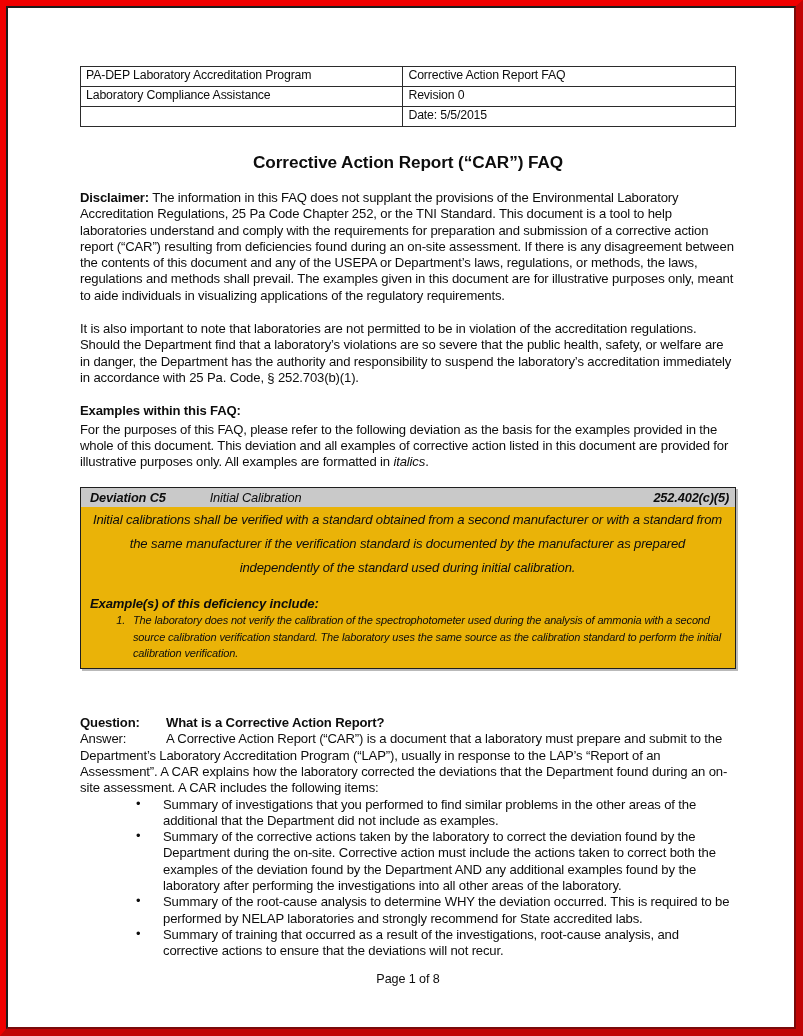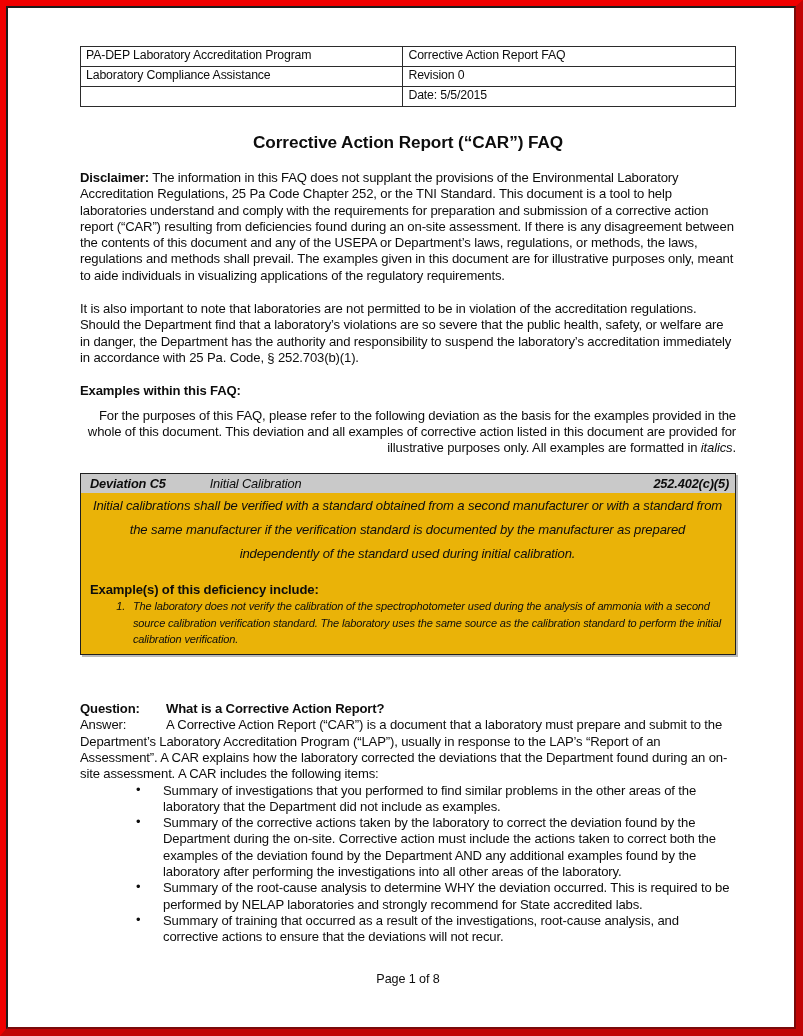--- a/index.html
+++ b/index.html
@@ -45,21 +45,21 @@
     left: 8px;
     top: 8px;
     width: 779px;
     height: 1012px;
     background: #ffffff;
     overflow: hidden;
   }
   .content {
     position: absolute;
     left: 66px;
-    top: 32px;
+    top: 52px;
     width: 656px;
   }
 
   
   .hdr-table {
     width: 100%;
     border-collapse: collapse;
     table-layout: fixed;
     margin-bottom: 0;
   }
@@ -86,21 +86,21 @@
   }
 
   
   p.body {
     font-size: 13.1px;
     line-height: 16.3px;
     margin: 17px 0 0 0;
     text-align: left;
     letter-spacing: -0.15px;
   }
-  p.body.tight { margin-top: 8px; text-align: right; }
+  p.body.tight { margin-top: 2px; }
   .u-bold { font-weight: bold; }
   .ital { font-style: italic; }
 
   
   .dev-box {
     margin-top: 17px;
     border: 1px solid #1f1f1f;
     background: #eab308;
     box-shadow: 2px 2px 0 0 #b9b9b9;
     position: relative;
@@ -120,20 +120,21 @@
   .dev-cite  { margin-left: auto; font-weight: bold; white-space: nowrap; }
   .dev-rule {
     font-style: italic;
     font-size: 13.1px;
     line-height: 24px;
     padding: 1px 10px 0 9px;
     letter-spacing: -0.15px;
     text-align: center;
   }
   .dev-examples-title {
+    font-style: italic;
     font-weight: bold;
     font-size: 13.1px;
     line-height: 16px;
     padding: 16px 10px 0 9px;
     letter-spacing: -0.15px;
   }
   ol.dev-list {
     margin: 0 10px 7px 0;
     padding: 0 0 0 47px;
     font-style: italic;
@@ -231,21 +232,21 @@
         <div class="dev-examples-title">Example(s) of this deficiency include:</div>
         <ol class="dev-list">
           <li>The laboratory does not verify the calibration of the spectrophotometer used during the analysis of ammonia with a second source calibration verification standard.  The laboratory uses the same source as the calibration standard to perform the initial calibration verification.</li>
         </ol>
       </div>
 
       <div class="qa-block">
         <div class="qa-line"><span class="q-label">Question:</span><span class="q-text">What is a Corrective Action Report?</span></div>
         <div class="qa-line"><span class="a-label">Answer:</span><span>A Corrective Action Report (“CAR”) is a document that a laboratory must prepare and submit to the Department’s Laboratory Accreditation Program (“LAP”), usually in response to the LAP’s “Report of an Assessment”.  A CAR explains how the laboratory corrected the deviations that the Department found during an on-site assessment.  A CAR includes the following items:</span></div>
         <ul class="items">
-          <li>Summary of investigations that you performed to find similar problems in the other areas of the laboratory that the Department did not include as examples.</li>
+          <li>Summary of investigations that you performed to find similar problems in the other areas of the additional that the Department did not include as examples.</li>
           <li>Summary of the corrective actions taken by the laboratory to correct the deviation found by the Department during the on-site.  Corrective action must include the actions taken to correct both the examples of the deviation found by the Department AND any additional examples found by the laboratory after performing the investigations into all other areas of the laboratory.</li>
           <li>Summary of the root-cause analysis to determine WHY the deviation occurred.  This is required to be performed by NELAP laboratories and strongly recommend for State accredited labs.</li>
           <li>Summary of training that occurred as a result of the investigations, root-cause analysis, and corrective actions to ensure that the deviations will not recur.</li>
         </ul>
       </div>
 
     </div>
 
     <div class="footer">Page 1 of 8</div>
   </div>

